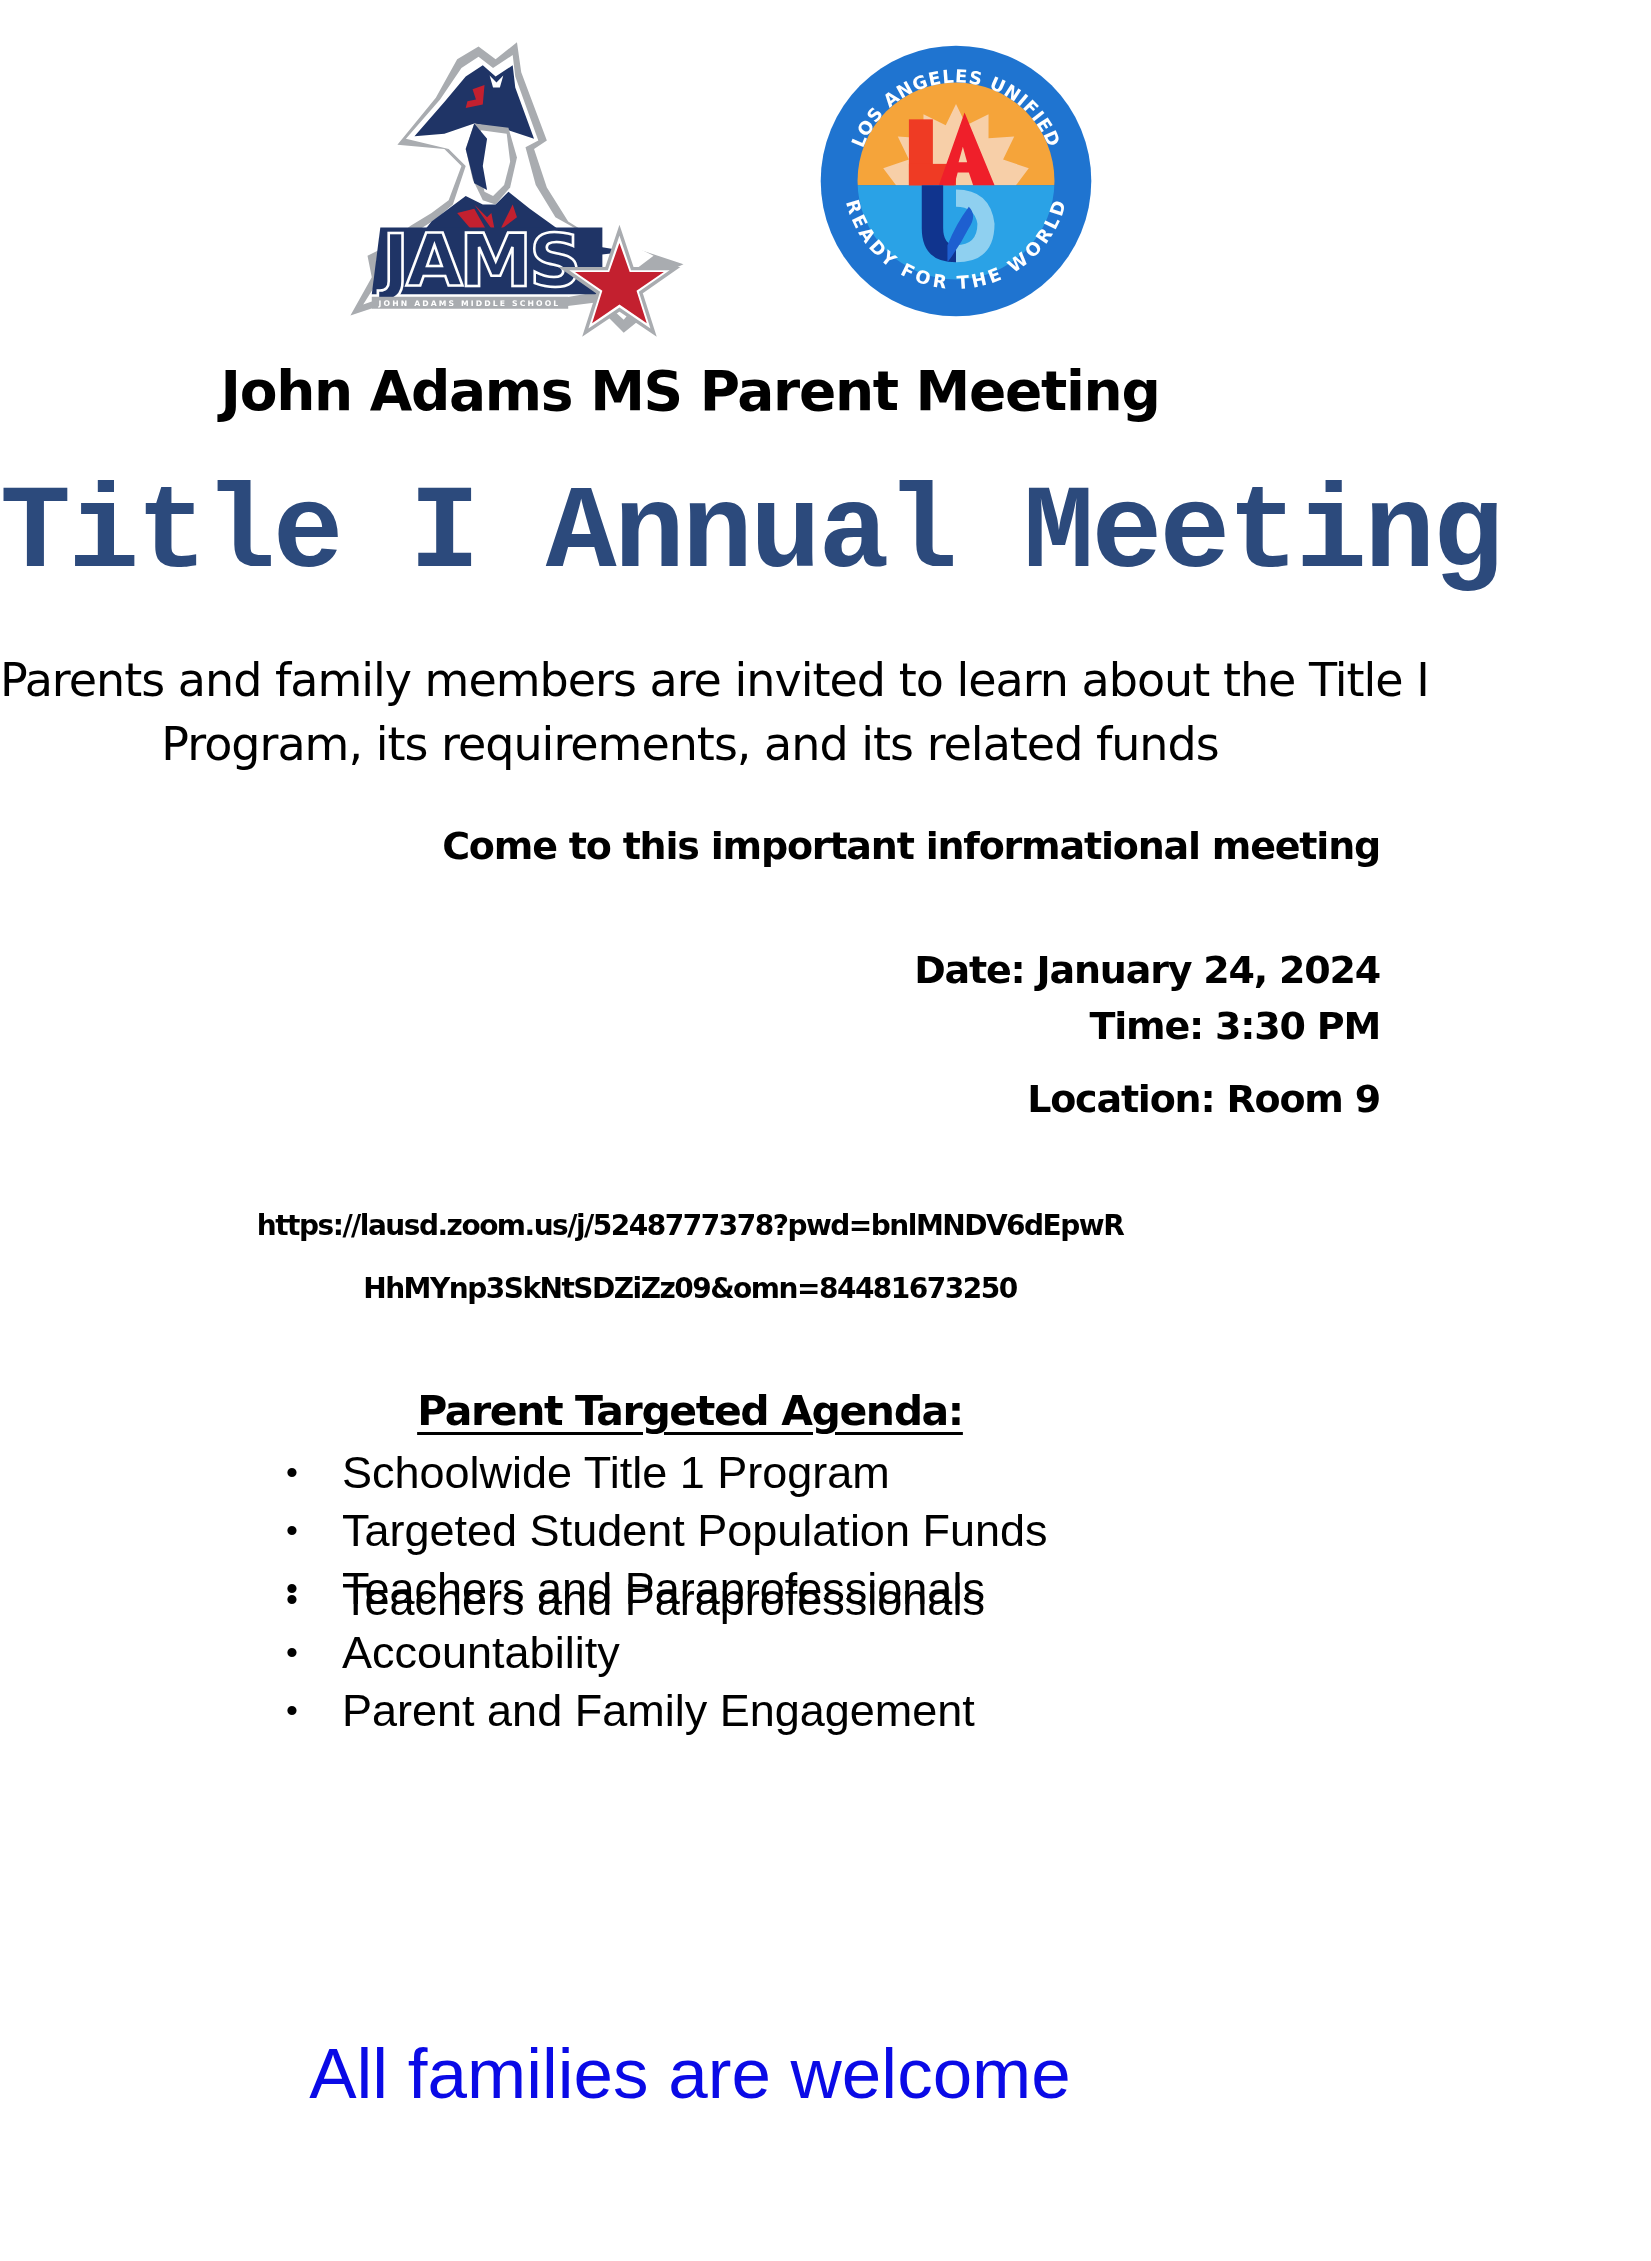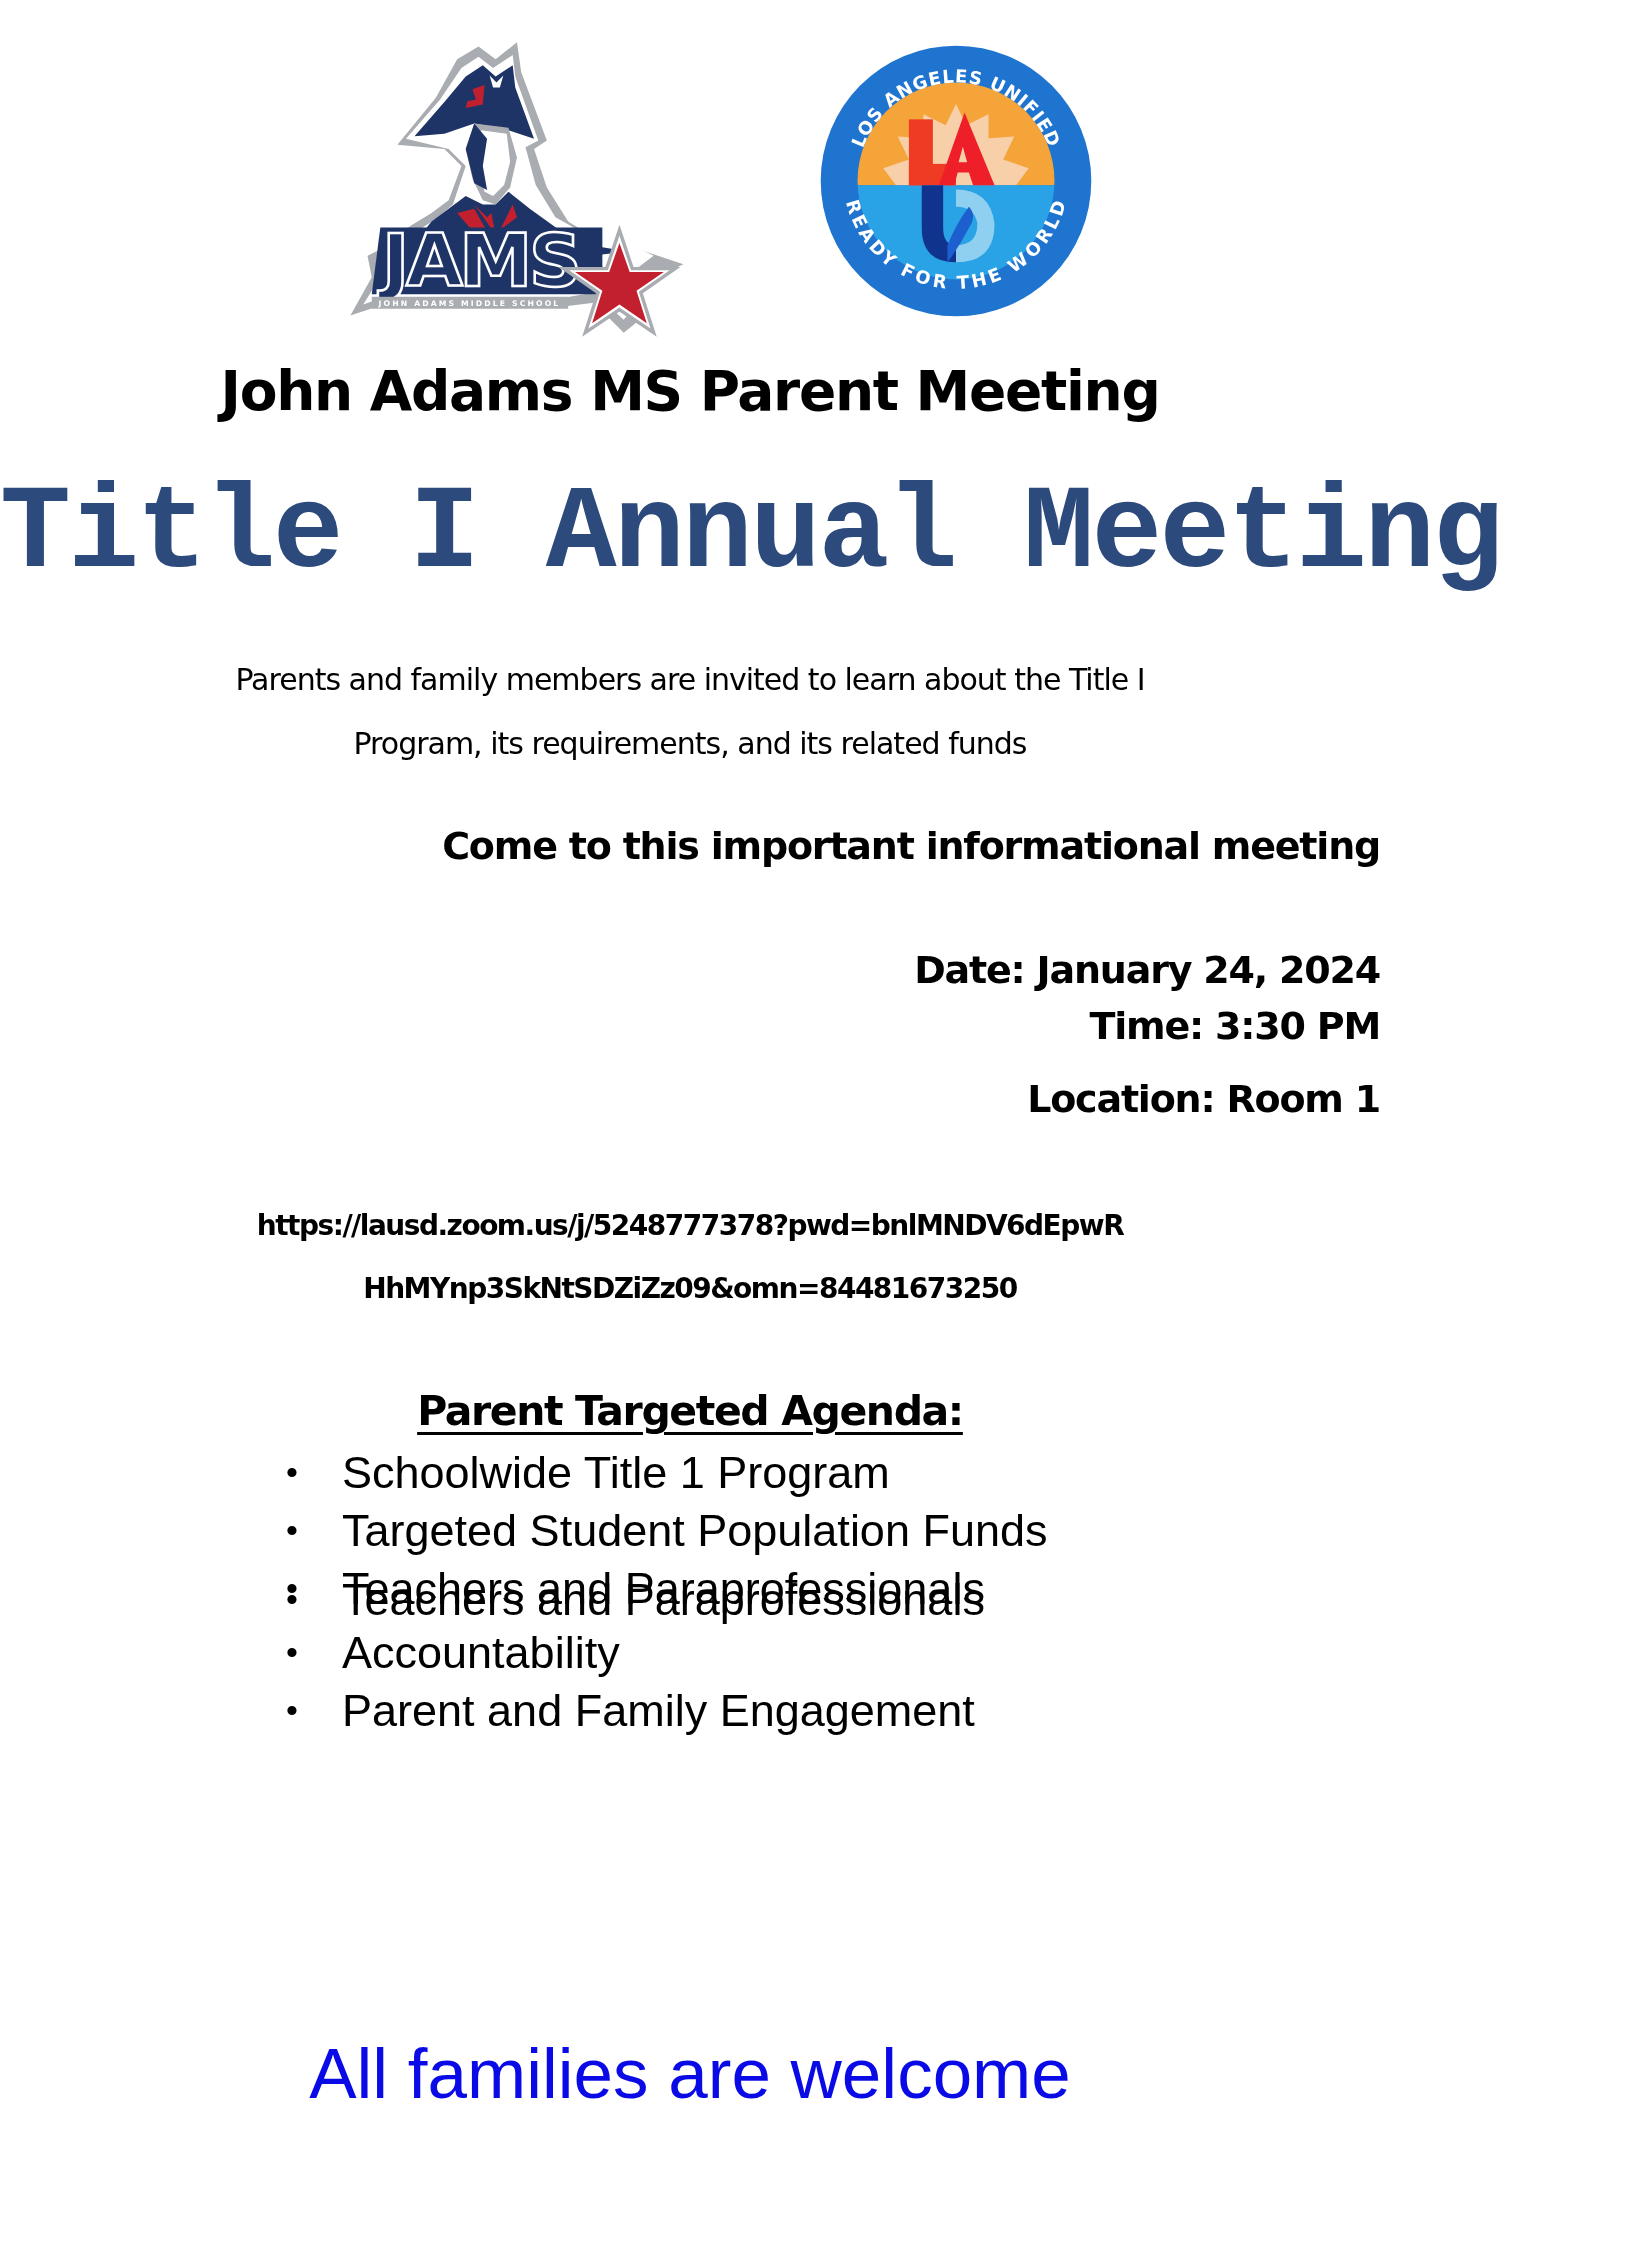--- a/index.html
+++ b/index.html
@@ -5,21 +5,21 @@
   html, body { margin: 0; padding: 0; background: #ffffff; }
   body { width: 1652px; height: 2261px; position: relative; overflow: hidden; font-family: "DejaVu Sans", sans-serif; color: #000; }
   .abs { position: absolute; }
   .center { left: 0; width: 1380px; text-align: center; white-space: nowrap; }
 
   #logo-jams { left: 346px; top: 38px; width: 359px; height: 316px; }
   #logo-lausd { left: 819px; top: 44px; width: 274px; height: 274px; }
 
   .subtitle { top: 357px; font-family: "DejaVu Sans", sans-serif; font-weight: bold; font-size: 55px; letter-spacing: -1.3px; line-height: 68px; }
   .title { top: 462px; font-family: Liberation Mono, monospace; font-weight: bold; font-size: 118px; letter-spacing: -2.6px; line-height: 145px; }
-  .para { font-family: "DejaVu Sans", sans-serif; font-size: 30px; letter-spacing: -1px; line-height: 64px; }
+  .para { font-family: "DejaVu Sans", sans-serif; font-size: 46px; letter-spacing: -1px; line-height: 64px; }
   .para1 { top: 648px; }
   .para2 { top: 712px; }
   .bold44 { font-family: "DejaVu Sans", sans-serif; font-weight: bold; font-size: 38px; letter-spacing: -1.2px; line-height: 60px; text-align: right; }
   .come { top: 816px; }
   .date { top: 940px; }
   .time { top: 996px; }
   .loc  { top: 1069px; }
   .url  { font-family: "DejaVu Sans", sans-serif; font-weight: bold; font-size: 28px; letter-spacing: -1.5px; line-height: 62px; }
   .url1 { top: 1195px; }
   .url2 { top: 1258px; }
@@ -103,21 +103,21 @@
 <div class="abs center subtitle">John Adams MS Parent Meeting</div>
 <div class="abs center title" style="color:#2c4a7c;">Title I Annual Meeting</div>
 
 <div class="abs center para para1">Parents and family members are invited to learn about the Title I</div>
 <div class="abs center para para2">Program, its requirements, and its related funds</div>
 
 <div class="abs center bold44 come">Come to this important informational meeting</div>
 
 <div class="abs center bold44 date">Date: January 24, 2024</div>
 <div class="abs center bold44 time">Time: 3:30 PM</div>
-<div class="abs center bold44 loc">Location: Room 1</div>
+<div class="abs center bold44 loc">Location: Room 9</div>
 
 <div class="abs center url url1">https://lausd.zoom.us/j/5248777378?pwd=bnlMNDV6dEpwR</div>
 <div class="abs center url url2">HhMYnp3SkNtSDZiZz09&amp;omn=84481673250</div>
 
 <div class="abs center agenda-title"><span>Parent Targeted Agenda:</span></div>
 
 <div class="abs agenda-list">
   <div class="agenda-item" style="top:0px;">
     <span class="bullet">•</span>
     <span class="text">Schoolwide Title 1 Program</span>

